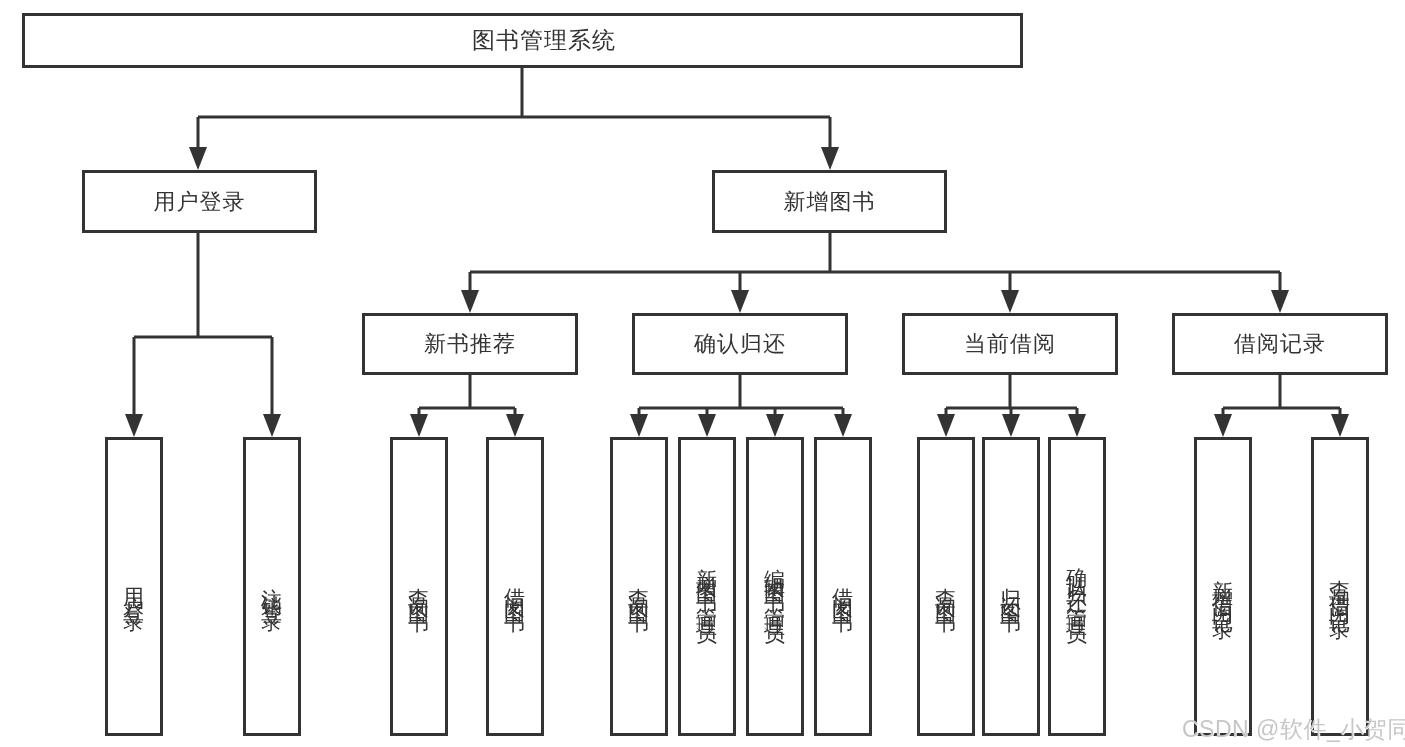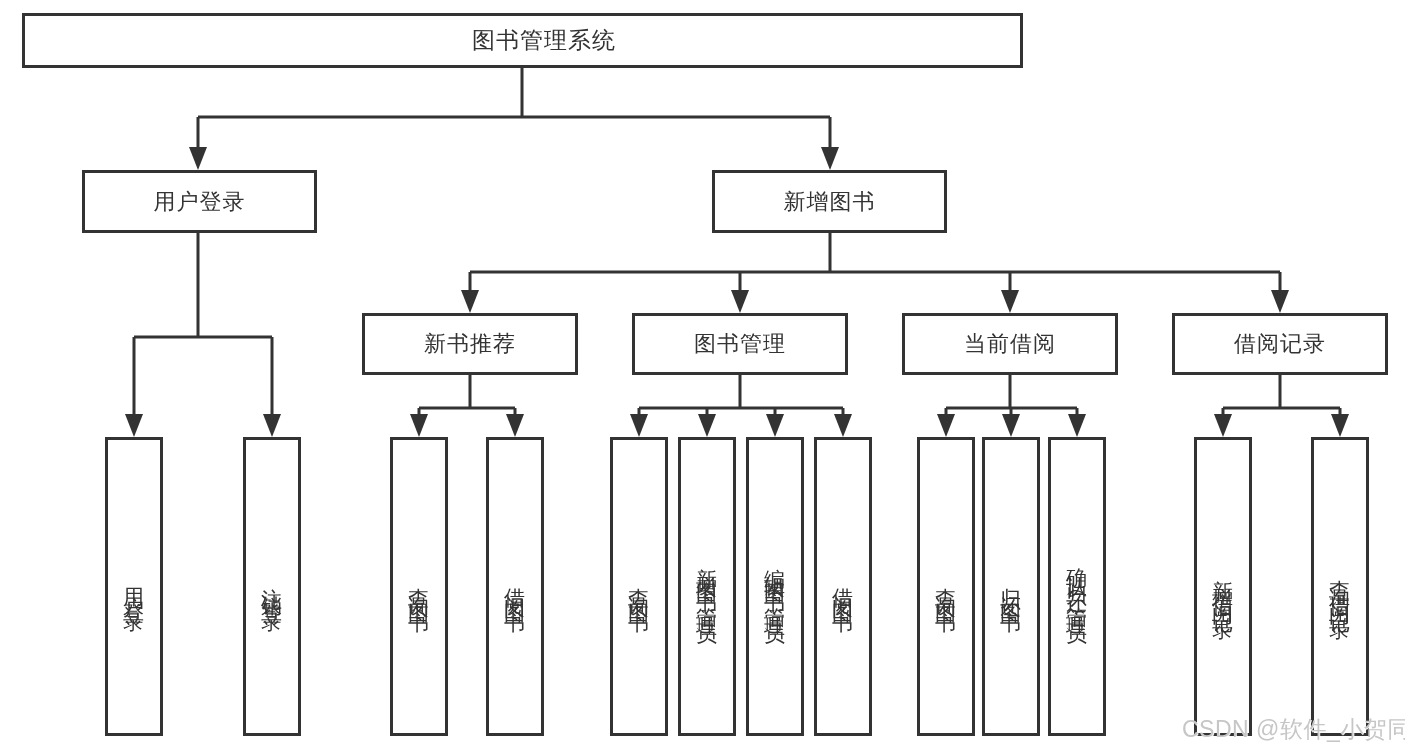--- a/index.html
+++ b/index.html
@@ -109,21 +109,21 @@
     <polygon points="1214,414 1232,414 1223,437"></polygon>
     <polygon points="1331,414 1349,414 1340,437"></polygon>
   </svg>
 
   <div class="hbox root" style="left:22px; top:13px; width:1001px; height:55px;">图书管理系统</div>
 
   <div class="hbox" style="left:82px; top:170px; width:235px; height:63px;">用户登录</div>
   <div class="hbox" style="left:712px; top:170px; width:235px; height:63px;">新增图书</div>
 
   <div class="hbox" style="left:362px; top:313px; width:216px; height:62px;">新书推荐</div>
-  <div class="hbox" style="left:632px; top:313px; width:216px; height:62px;">图书管理</div>
+  <div class="hbox" style="left:632px; top:313px; width:216px; height:62px;">确认归还</div>
   <div class="hbox" style="left:902px; top:313px; width:216px; height:62px;text-align:center;">当前借阅</div>
   <div class="hbox" style="left:1172px; top:313px; width:216px; height:62px;">借阅记录</div>
 
   <div class="vbox" style="left:105px;">
     <span class="vtext">用户登录</span>
   </div>
   <div class="vbox" style="left:243px;">
     <span class="vtext">注销登录</span>
   </div>
 

